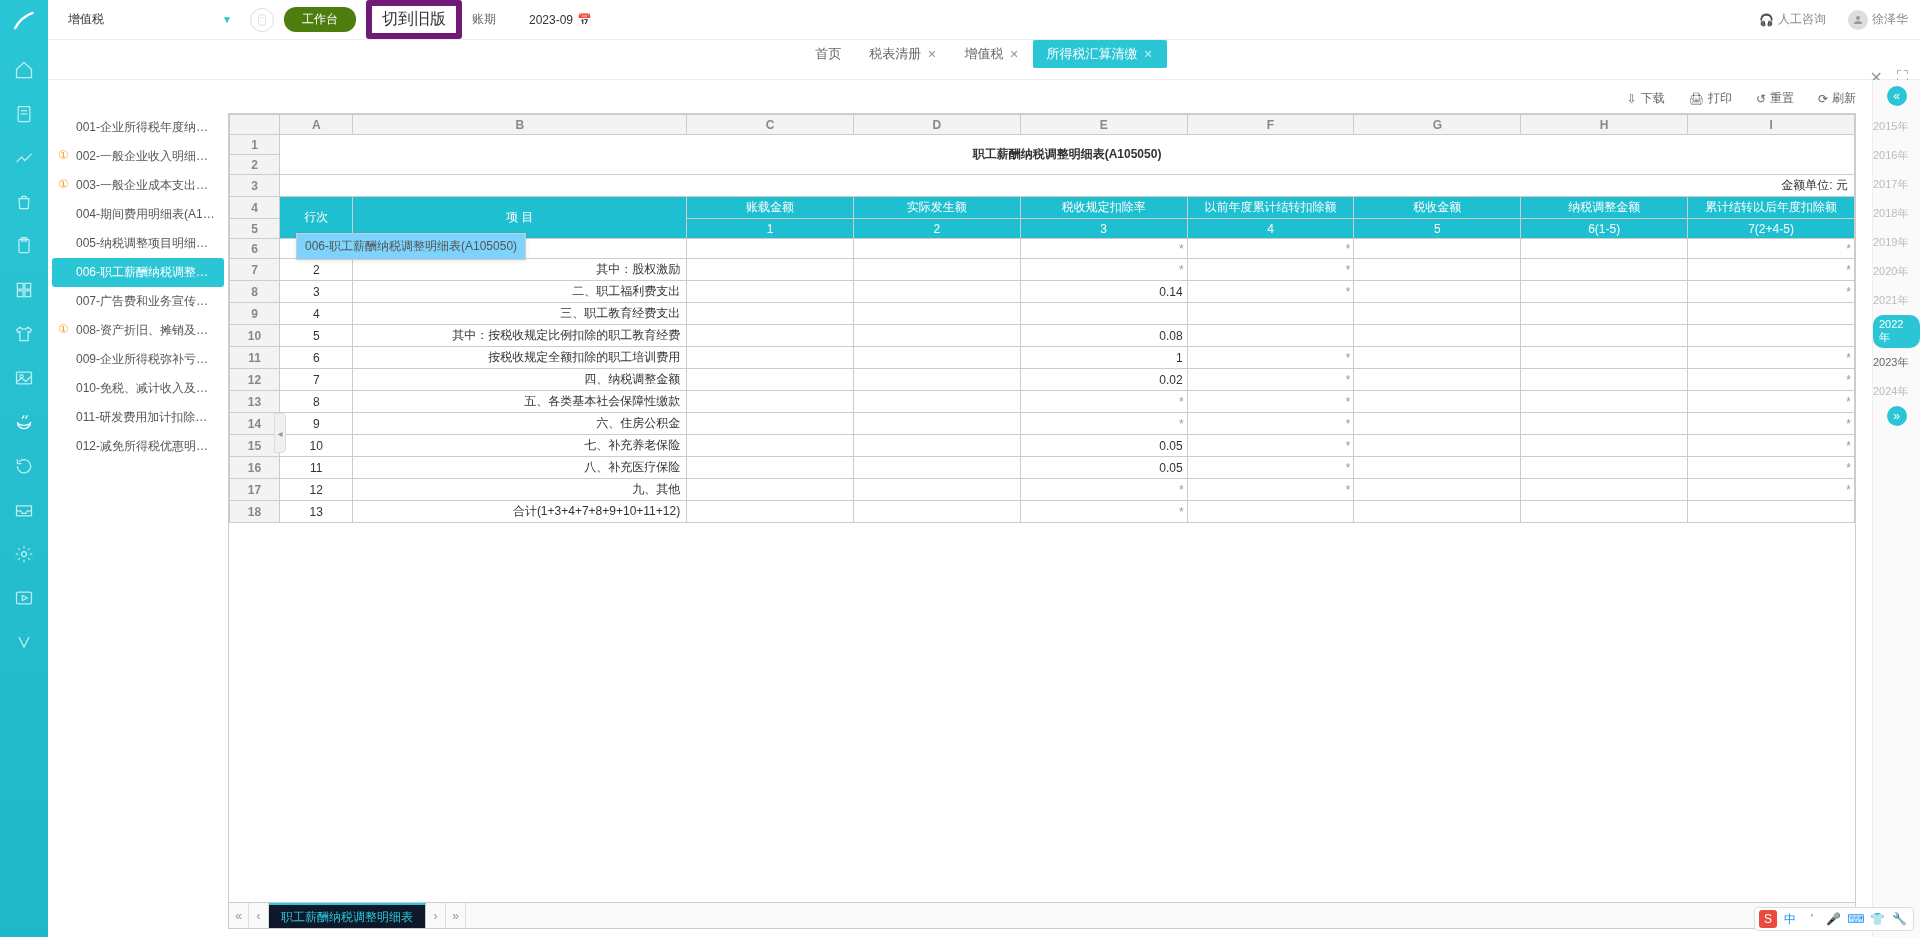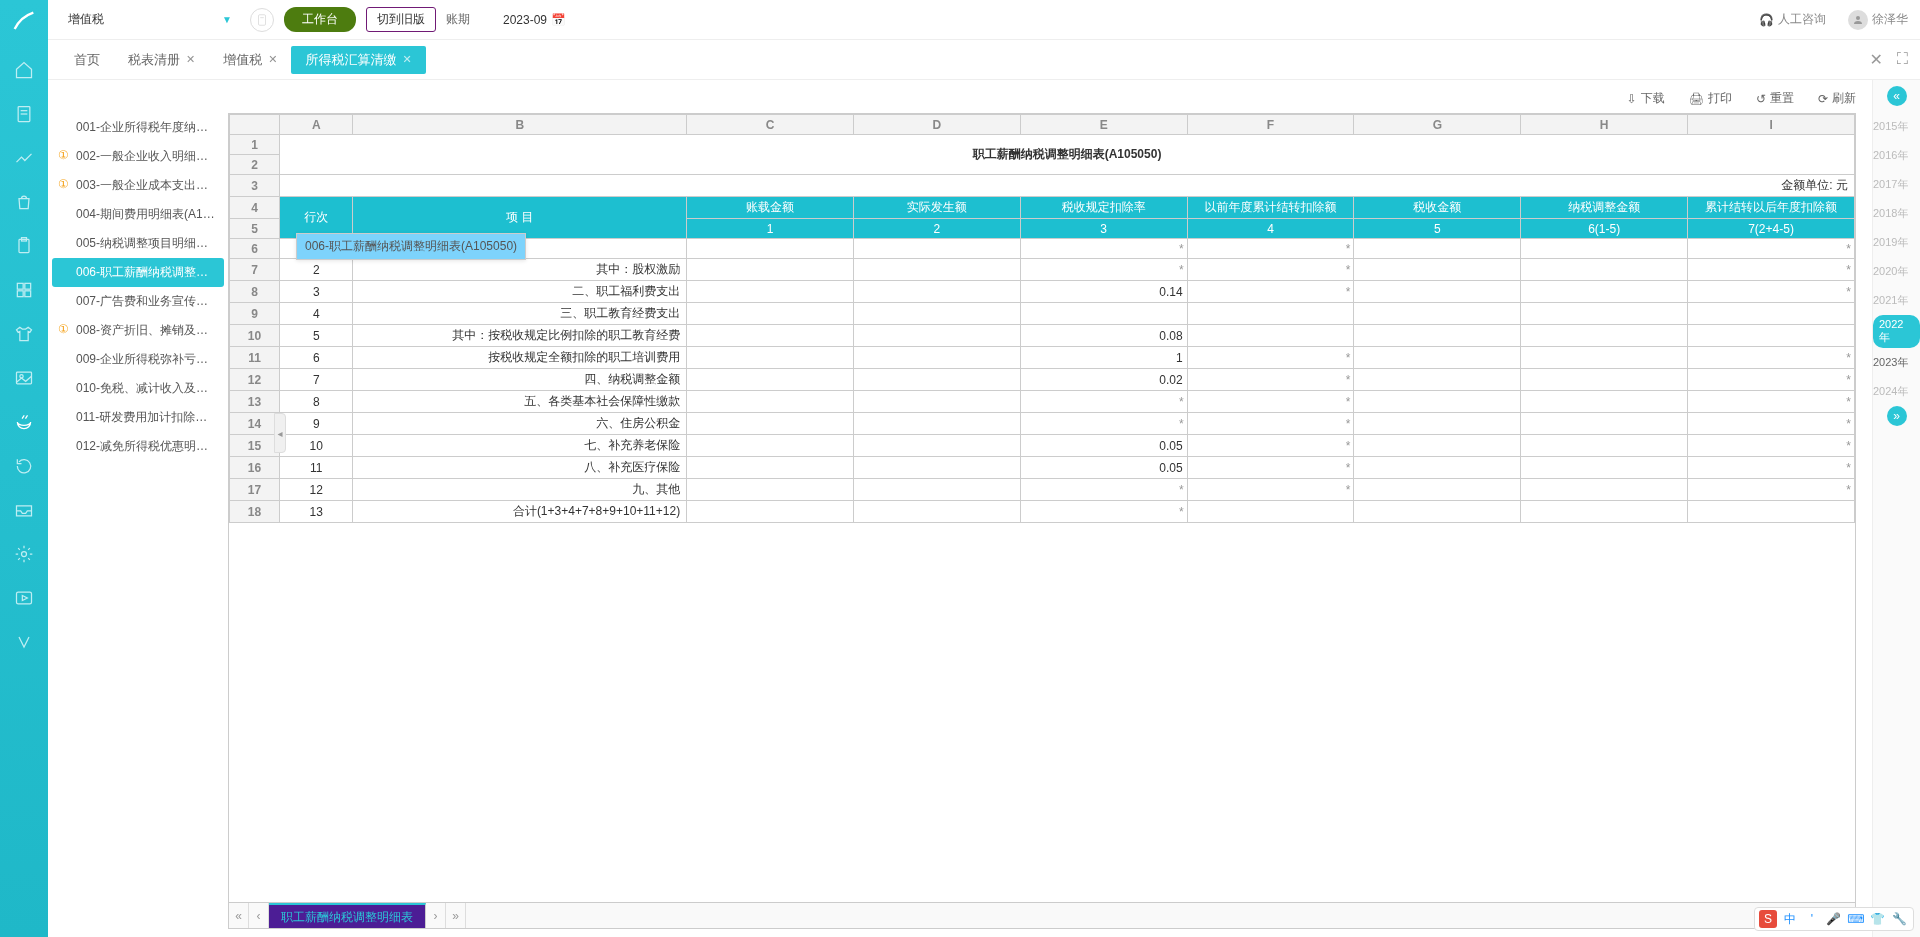--- a/index.html
+++ b/index.html
@@ -9,28 +9,28 @@
 .sidebar-left .logo { width:28px; height:28px; margin-bottom:12px; }
 .sidebar-left .nav-icon { width:20px; height:20px; margin:12px 0; display:flex; align-items:center; justify-content:center; cursor:pointer; }
 .sidebar-left .nav-icon svg { fill:none; stroke:#bfeef3; stroke-width:1.5; }
 .sidebar-left .nav-icon.active svg { stroke:#fff; }
 .main { flex:1; display:flex; flex-direction:column; min-width:0; }
 .topbar { height:40px; display:flex; align-items:center; padding:0 12px; border-bottom:1px solid #eee; gap:10px; }
 .topbar .dropdown { width:180px; display:flex; align-items:center; justify-content:space-between; padding:0 8px; cursor:pointer; }
 .topbar .chev { color:#2bc6d6; font-size:10px; }
 .topbar .circle-btn { width:24px; height:24px; border-radius:50%; border:1px solid #ddd; display:flex; align-items:center; justify-content:center; cursor:pointer; color:#ccc; }
 .topbar .pill-primary { background:#4d7c0f; color:#fff; padding:4px 18px; border-radius:12px; cursor:pointer; font-size:12px; }
-.topbar .pill-outline { border:1px solid #701a75; padding:3px 10px; border-radius:3px; cursor:pointer; font-size:12px; }
+.topbar .pill-outline { border:6px solid #701a75; padding:3px 10px; border-radius:3px; cursor:pointer; font-size:16px; }
 .topbar .label { color:#666; }
 .topbar .period { display:flex; align-items:center; gap:4px;margin-left:23px; }
 .topbar .cal-icon { color:#2bc6d6; }
 .topbar .spacer { flex:1; }
 .topbar .right-item { display:flex; align-items:center; gap:4px; color:#888; cursor:pointer; margin-left:12px; }
 .avatar { width:20px; height:20px; border-radius:50%; background:#ddd; display:flex; align-items:center; justify-content:center; }
-.tabsbar { height:40px; display:flex; align-items:center; padding:0 12px; border-bottom:1px solid #eee; position:relative; }
+.tabsbar { height:40px; display:flex; align-items:center; padding:0 12px; border-bottom:1px solid #eee; position:relative;flex-direction:column; }
 .tabsbar .tab { padding:0 14px; height:28px; display:flex; align-items:center; gap:6px; cursor:pointer; font-size:13px; color:#666; }
 .tabsbar .tab.active { background:#2bc6d6; color:#fff; border-radius:2px; }
 .tabsbar .tab .close { font-size:11px; opacity:.7; }
 .tabsbar .end-icons { margin-left:auto; display:flex; gap:14px; color:#999; }
 .tabsbar .end-icons span { cursor:pointer; font-size:16px; }
 .content { flex:1; display:flex; min-height:0; position:relative; }
 .inner-wrap { flex:1; display:flex; flex-direction:column; min-width:0; }
 .notice-row { display:flex; align-items:flex-start; padding:10px 16px 6px; gap:16px; }
 .notice-text { color:#f05a28; font-size:12px; line-height:1.6; max-width:650px; }
 .actions { margin-left:auto; display:flex; gap:24px; color:#666; white-space:nowrap; }
@@ -50,21 +50,21 @@
 .col-A{width:44px}.col-B{width:200px}.col-C{width:100px}.col-D{width:100px}.col-E{width:100px}.col-F{width:100px}.col-G{width:100px}.col-H{width:100px}.col-I{width:100px}
 .title-cell { text-align:center; font-weight:bold; font-size:14px; padding:8px; }
 .unit-cell { text-align:right; padding:2px 6px; color:#333; }
 .hdr-teal { background:#1dbfd0; color:#fff; text-align:center; font-size:12px; padding:2px; }
 .data-cell { text-align:right; padding:2px 4px; height:20px; }
 .label-cell { text-align:right; padding:2px 6px; }
 .center { text-align:center; }
 .star { color:#999; font-size:10px; text-align:right; padding-right:3px; }
 .sheet-footer { height:26px; border-top:1px solid #ccc; display:flex; align-items:center; background:#f9f9f9; }
 .sheet-footer .nav { width:20px; text-align:center; color:#999; cursor:pointer; border-right:1px solid #ddd; height:100%; line-height:26px; }
-.sheet-footer .sheet-tab { padding:0 12px; border-right:1px solid #ccc; border-top:2px solid #2bc6d6; background:#4c1d95; height:100%; line-height:24px; color:#2bc6d6; cursor:pointer; }
+.sheet-footer .sheet-tab { padding:0 12px; border-right:1px solid #ccc; border-top:2px solid #2bc6d6; background:#0f172a; height:100%; line-height:24px; color:#2bc6d6; cursor:pointer; }
 .sheet-footer .scroll-track { flex:1; }
 .sheet-footer .mini { width:20px; text-align:center; color:#999; }
 .year-rail { width:48px; background:#fafafa; border-left:1px solid #eee; display:flex; flex-direction:column; align-items:center; padding-top:6px; gap:0; }
 .year-rail .circ { width:20px; height:20px; border-radius:50%; background:#2bc6d6; color:#fff; display:flex; align-items:center; justify-content:center; font-size:12px; margin-bottom:6px; cursor:pointer; }
 .year-rail .yr { font-size:11px; color:#bbb; padding:7px 0; cursor:pointer; }
 .year-rail .yr.enabled { color:#666; }
 .year-rail .yr.active { background:#2bc6d6; color:#fff; border-radius:10px; padding:3px 6px; }
 .collapse-handle { position:absolute; left:226px; top:300px; width:12px; height:40px; background:#f0f0f0; border:1px solid #ddd; border-radius:0 4px 4px 0; display:flex; align-items:center; justify-content:center; color:#999; cursor:pointer; font-size:10px; }
 .ime-bar { position:fixed; right:6px; bottom:6px; display:flex; gap:4px; align-items:center; background:#fff; border:1px solid #ddd; padding:2px 4px; border-radius:4px; }
 .ime-bar .ime-ico { width:18px; height:18px; display:flex; align-items:center; justify-content:center; font-size:12px; }

